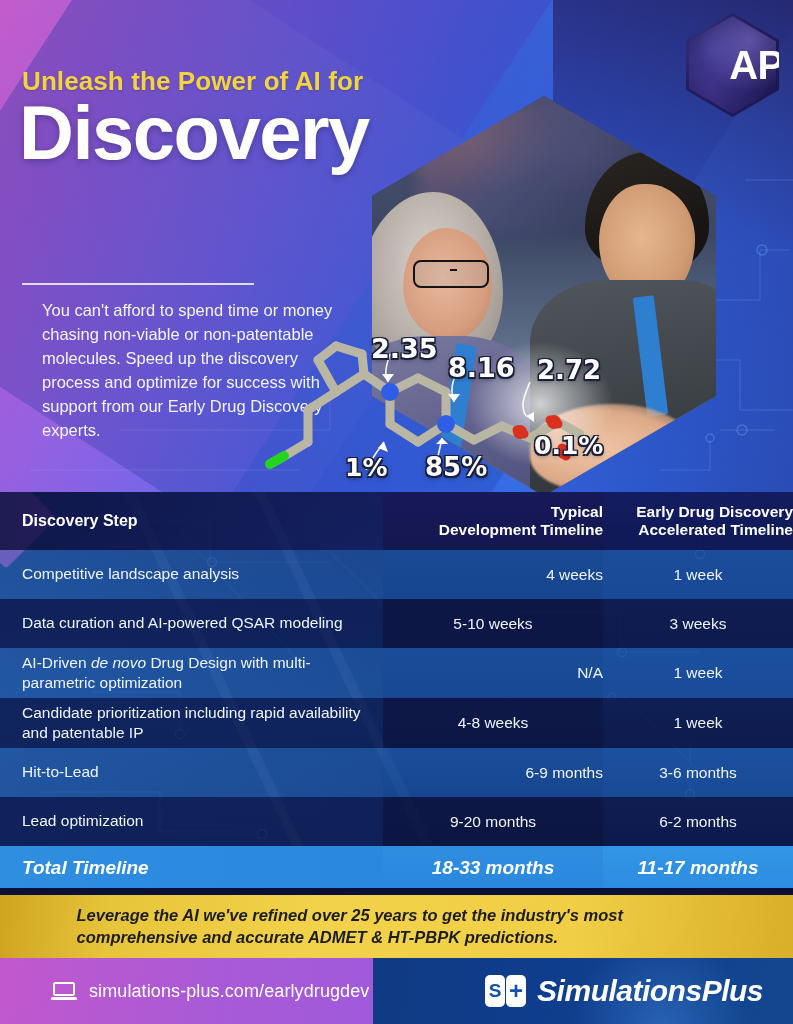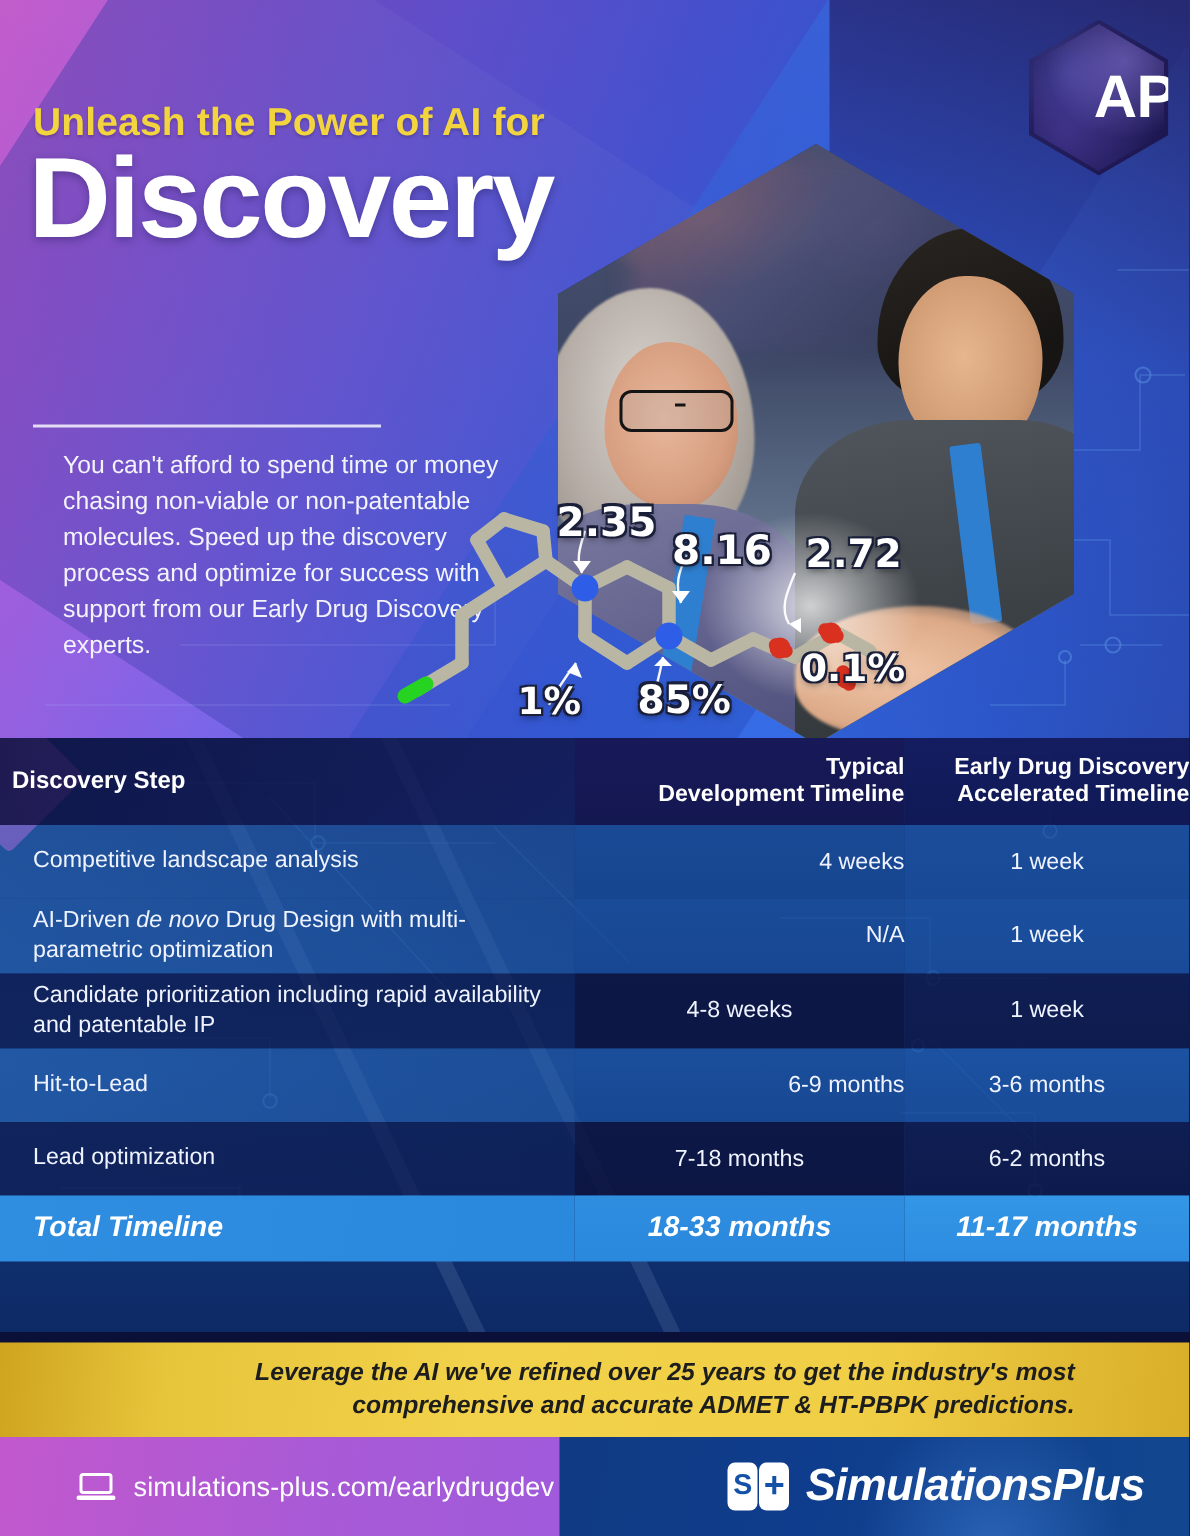--- a/index.html
+++ b/index.html
@@ -230,21 +230,21 @@
   }
 
   table.grid { position: relative; width: 793px; border-collapse: collapse; }
   table.grid td, table.grid th { padding: 0; }
   .c1 { width: 383px; }
   .c2 { width: 220px; }
   .c3 { width: 190px; }
 
   .hdr td { height: 58px; vertical-align: middle; }
   .hdr .h1 {
-    color:#fff; font-size:16px; font-weight:700; padding-left:8px;
+    color:#fff; font-size:16px; font-weight:700; padding-left:22px;
     background: linear-gradient(100deg, rgba(15,22,72,.92), rgba(20,30,92,.78));
   }
   .hdr .h2, .hdr .h3 {
     color:#fff; font-size:15.5px; font-weight:700; text-align:right; line-height:1.15;
     background: linear-gradient(180deg, rgba(24,24,88,.92), rgba(20,22,78,.92));
   }
   .hdr .h3 { background: linear-gradient(180deg, rgba(20,28,96,.92), rgba(16,24,84,.92)); }
 
   tr.row td { height: 49px; vertical-align: middle; }
   tr.row.tall td { height: 50px; }
@@ -271,21 +271,21 @@
     color:#ffffff; font-size:19px; font-weight:700; font-style: italic; text-align:center;
     background: linear-gradient(180deg,#2f8ee0,#2a88dd);
   }
   tr.total .v2 { background: linear-gradient(180deg,#3396e6,#2d8ce0); }
 
   
   .banner {
     position: absolute; left: 0; top: 895px; width: 793px; height: 63px;
     background: linear-gradient(95deg, #cfa41f 0%, #e7c53b 14%, #f2d24a 40%, #f0cf46 72%, #d9ae28 100%);
     display: flex; align-items: center; justify-content: center;
-    text-align: right;
+    text-align: left;
   }
   .banner p {
     color: #1d1d1d; font-size: 16.5px; font-weight: 700; font-style: italic;
     line-height: 1.32; max-width: 640px;
   }
 
   
   .footer { position:absolute; left:0; top:958px; width:793px; height:66px; overflow:hidden;
             background:#113a7a; }
   .footer-left{
@@ -495,20 +495,25 @@
             <span>Accelerated Timeline</span>
           </td>
         </tr>
 
         <tr class="row light">
           <td class="s">Competitive landscape analysis</td>
           <td class="v v1">4 weeks</td>
           <td class="v v2">1 week</td>
         </tr>
 
+        <tr class="row dark">
+          <td class="s">Data curation and AI-powered QSAR modeling</td>
+          <td class="v v1">5-10 weeks</td>
+          <td class="v v2">3 weeks</td>
+        </tr>
 
         <tr class="row light tall">
           <td class="s"><span>AI-Driven </span><em>de novo</em><span> Drug Design with multi-parametric optimization</span></td>
           <td class="v v1">N/A</td>
           <td class="v v2">1 week</td>
         </tr>
 
         <tr class="row dark tall">
           <td class="s">Candidate prioritization including rapid availability and patentable IP</td>
           <td class="v v1">4-8 weeks</td>
@@ -516,21 +521,21 @@
         </tr>
 
         <tr class="row light">
           <td class="s">Hit-to-Lead</td>
           <td class="v v1">6-9 months</td>
           <td class="v v2">3-6 months</td>
         </tr>
 
         <tr class="row dark">
           <td class="s">Lead optimization</td>
-          <td class="v v1">7-18 months</td>
+          <td class="v v1">9-20 months</td>
           <td class="v v2">6-2 months</td>
         </tr>
 
         <tr class="total">
           <td class="s">Total Timeline</td>
           <td class="v v1">18-33 months</td>
           <td class="v v2">11-17 months</td>
         </tr>
       </tbody>
     </table>

